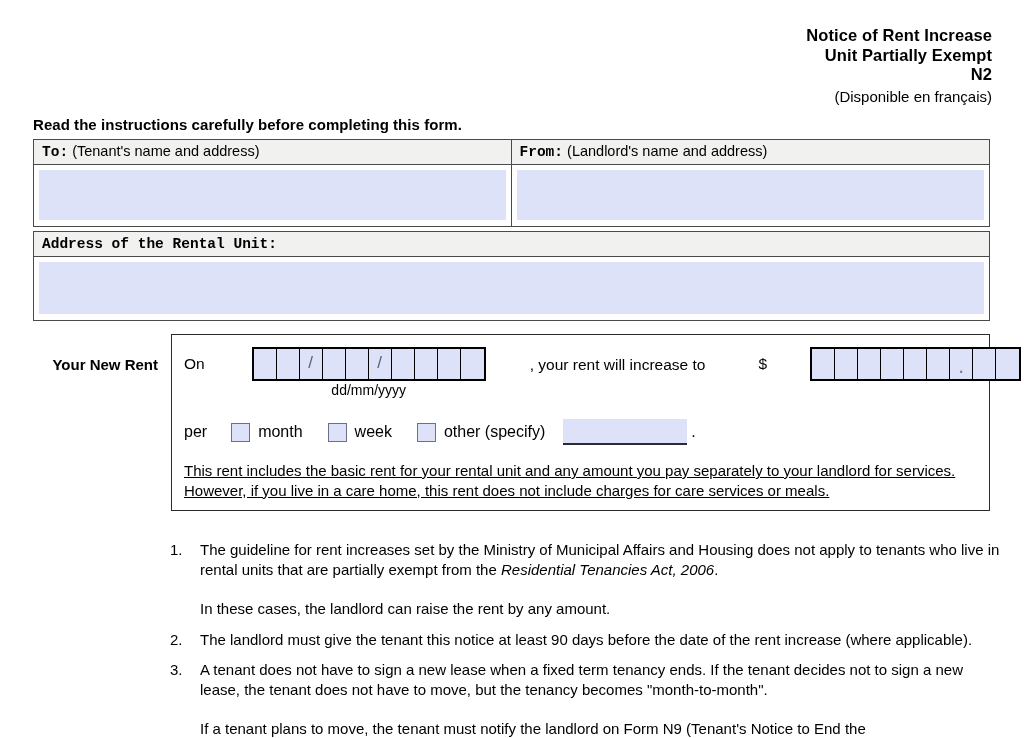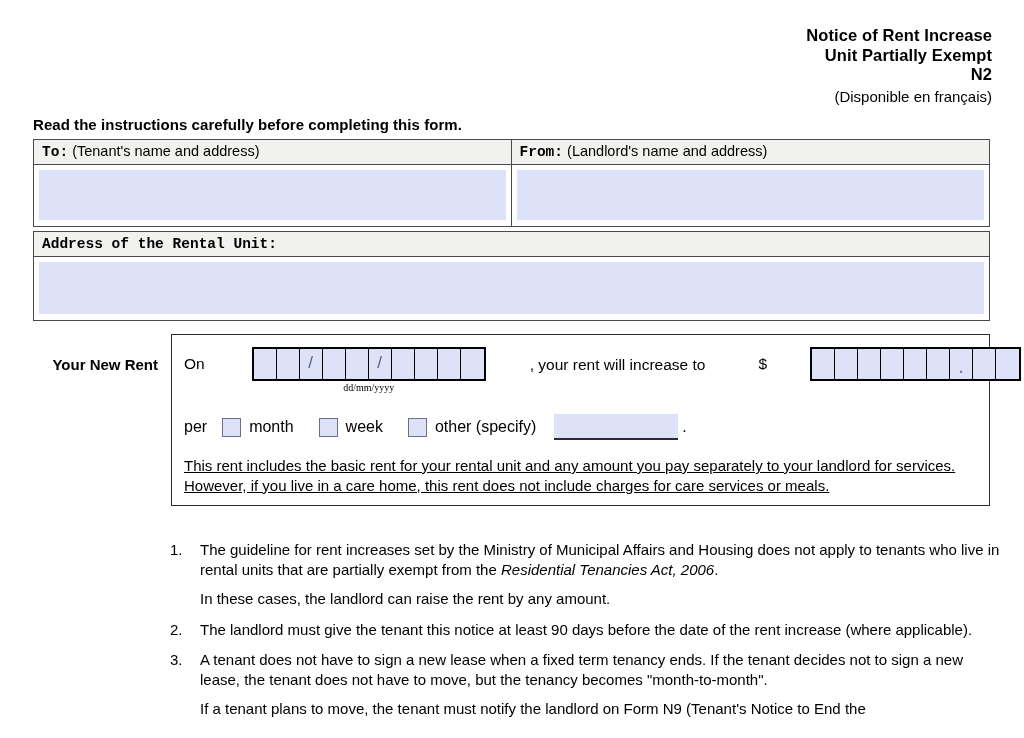--- a/index.html
+++ b/index.html
@@ -143,24 +143,23 @@
   .cell .dot {
     position: absolute;
     left: 0; right: 0; bottom: 3px;
     text-align: center;
     font-size: 22px;
     line-height: 10px;
     color: #7d8197;
   }
   .date-hint {
     text-align: center;
-    font-size: 10px;
+    font-size: 14px;
     margin-top: 1px;
     width: 100%;
-    font-family: Liberation Serif, serif;
   }
 
   .rent-mid {
     font-size: 15.5px;
     padding-top: 9px;
     margin-left: 8px;
     white-space: nowrap;
     text-align: center;
   }
   .dollar {
@@ -172,21 +171,21 @@
   }
   .amount-group { }
 
   
   .per-row {
     display: flex;
     align-items: center;
     margin-top: 21px;
     font-size: 16px;
   }
-  .per-word { margin-right: 15px; }
+  .per-word { margin-right: 24px; }
   .cbox {
     width: 19px; height: 19px;
     background: #dde2f8;
     border: 1.3px solid #6a6f8c;
     margin-right: 8px;
     flex: 0 0 auto;
   }
   .cb-label { margin-right: 25px; }
   .cb-label.last { margin-right: 14px; }
   .other-field {
@@ -219,21 +218,21 @@
     flex: 0 0 30px;
     font-size: 15px;
     line-height: 19.5px;
   }
   .info-body {
     flex: 1 1 auto;
     font-size: 15px;
     line-height: 19.5px;
   }
   .info-body p { margin: 0; }
-  .info-body p + p { margin-top: 10px; }
+  .info-body p + p { margin-top: 20px; }
   .info-body i { font-style: italic; }
 </style>
 </head>
 <body>
 
 <div id="page">
 
   <div class="doc-header">
     <div class="line1">Notice of Rent Increase</div>
     <div class="line2">Unit Partially Exempt</div>

